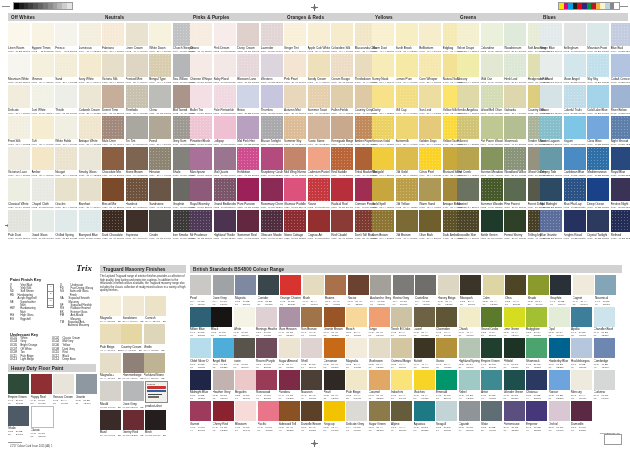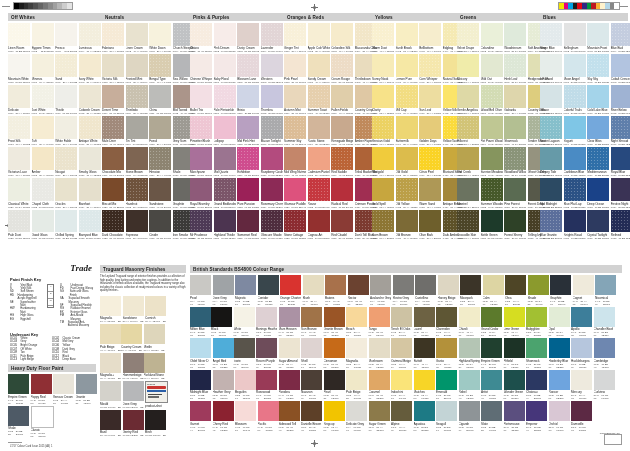--- a/index.html
+++ b/index.html
@@ -1886,21 +1886,21 @@
             <div class="meta">
               <span>0628</span>
               <span class="fin">70 BB 11/220</span>
             </div>
           </div>
         </div>
       </div>
     </div>
 
   <div class="logo">
-    <div class="trade">Trade</div>
+    <div class="trade">Trix</div>
     <div class="keyhead">Paint Finish Key</div>
     <div class="keywrap">
       <div class="keycol" id="pfk-left">
           <div class="row">
             <span class="cd">V</span>
             <span>Vinyl Matt</span>
           </div>
           <div class="row">
             <span class="cd">S</span>
             <span>Vinyl Silk</span>

